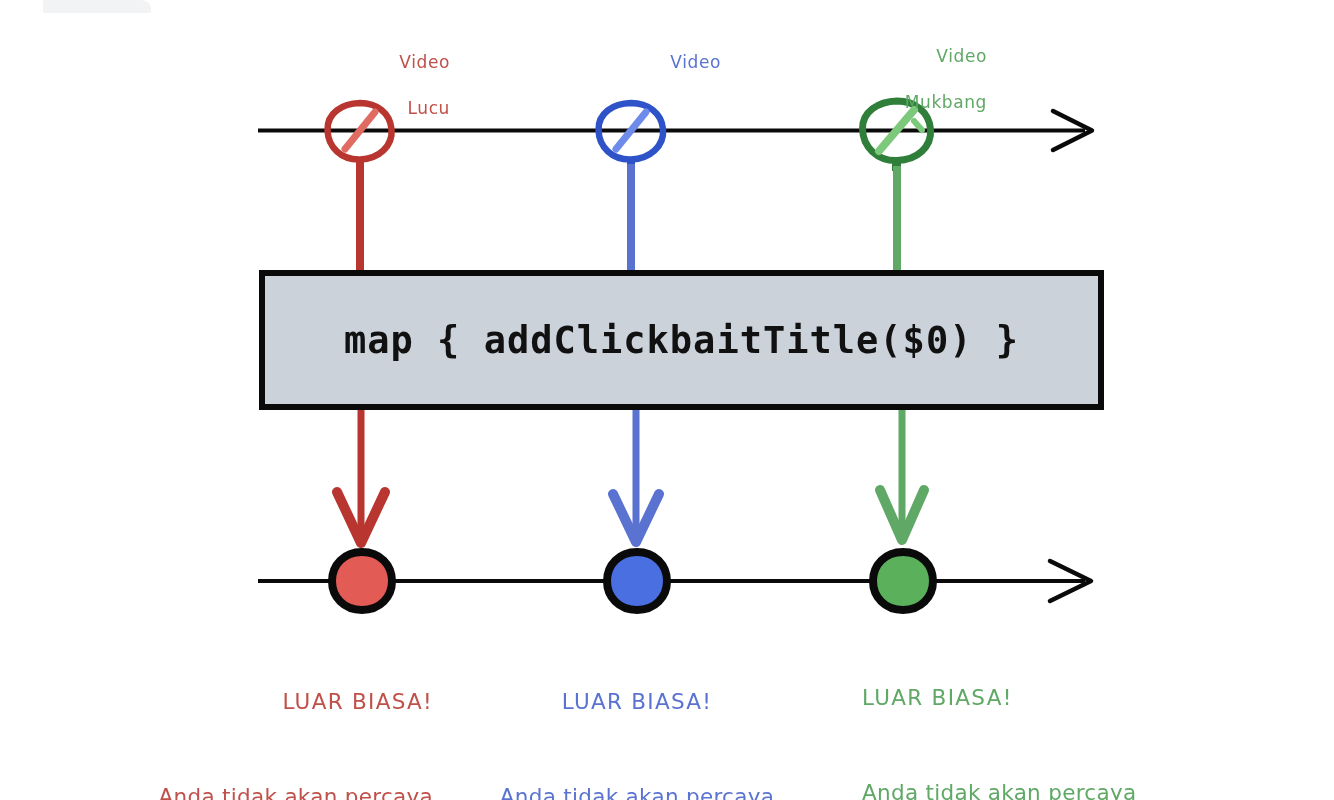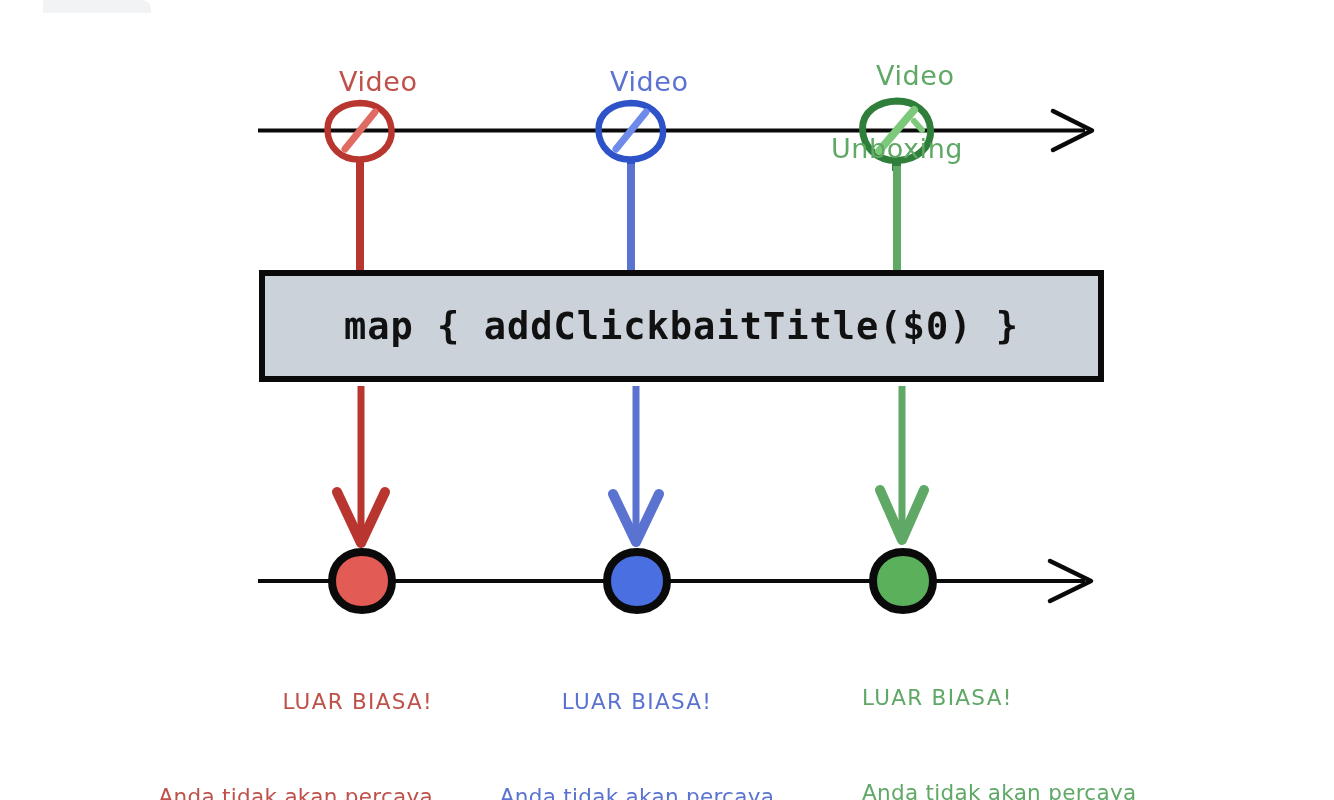--- a/index.html
+++ b/index.html
@@ -47,22 +47,22 @@
   .hw {
     position: absolute;
     font-family: "DejaVu Sans", sans-serif;
     font-weight: 400;
     white-space: pre;
     line-height: 1.12;
     letter-spacing: 0.4px;
   }
 
   .src-label {
-    font-size: 27px;
-    text-align: center;
+    font-size: 17px;
+    text-align: right;
     line-height: 1.35;
     letter-spacing: 0.6px;
   }
   .src-label .l2 { display: block; }
 
   .out-block {
     font-size: 21.5px;
     line-height: 1.48;
     letter-spacing: 0.3px;
     width: 400px;
@@ -75,21 +75,21 @@
   .align-right { text-align: right; }
   .align-center { text-align: center; }
   .align-left  { text-align: left; }
 
   
   .op-box {
     position: absolute;
     left: 259px;
     top: 270px;
     width: 845px;
-    height: 112px;
+    height: 140px;
     box-sizing: border-box;
     background: #ccd2da;
     border: 6px solid #0a0a0a;
     display: flex;
     align-items: center;
     justify-content: center;
   }
   .op-text {
     font-family: "DejaVu Sans Mono", monospace;
     font-size: 37px;
@@ -191,29 +191,30 @@
                C 921 552, 933 565, 933 581
                C 933 597, 921 610, 903 610
                C 885 610, 873 597, 873 581
                C 873 565, 885 552, 903 552 Z" fill="#5BB05B" stroke="#0a0a0a" stroke-width="8" stroke-linejoin="round"></path>
     </g>
 
   </svg>
 
   <div class="hw src-label" style="left:270px; top:28px; width:180px; color:#C0504A;">
     <span>Video</span>
+    <span class="l2">Lucu</span>
   </div>
 
   <div class="hw src-label" style="left:541px; top:28px; width:180px; color:#5A73D1;">
     <span>Video</span>
   </div>
 
   <div class="hw src-label" style="left:807px; top:22px; width:180px; color:#5FA865;">
     <span>Video</span>
-    <span class="l2">Unboxing</span>
+    <span class="l2">Mukbang</span>
   </div>
 
   <div class="op-box">
     <span class="op-text">map { addClickbaitTitle($0) }</span>
   </div>
 
   <div class="hw out-block align-right" style="left:33px; top:622px; color:#C0504A;">
     <span class="line headline">LUAR BIASA!</span>
     <span class="line">Anda tidak akan percaya</span>
     

